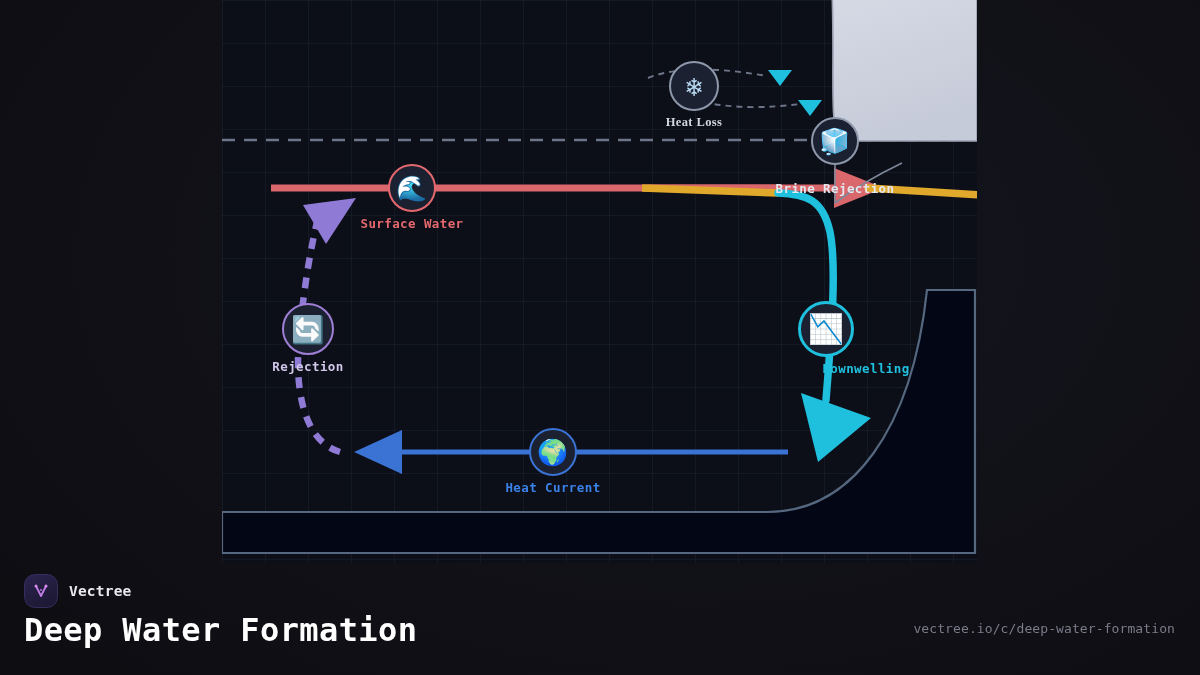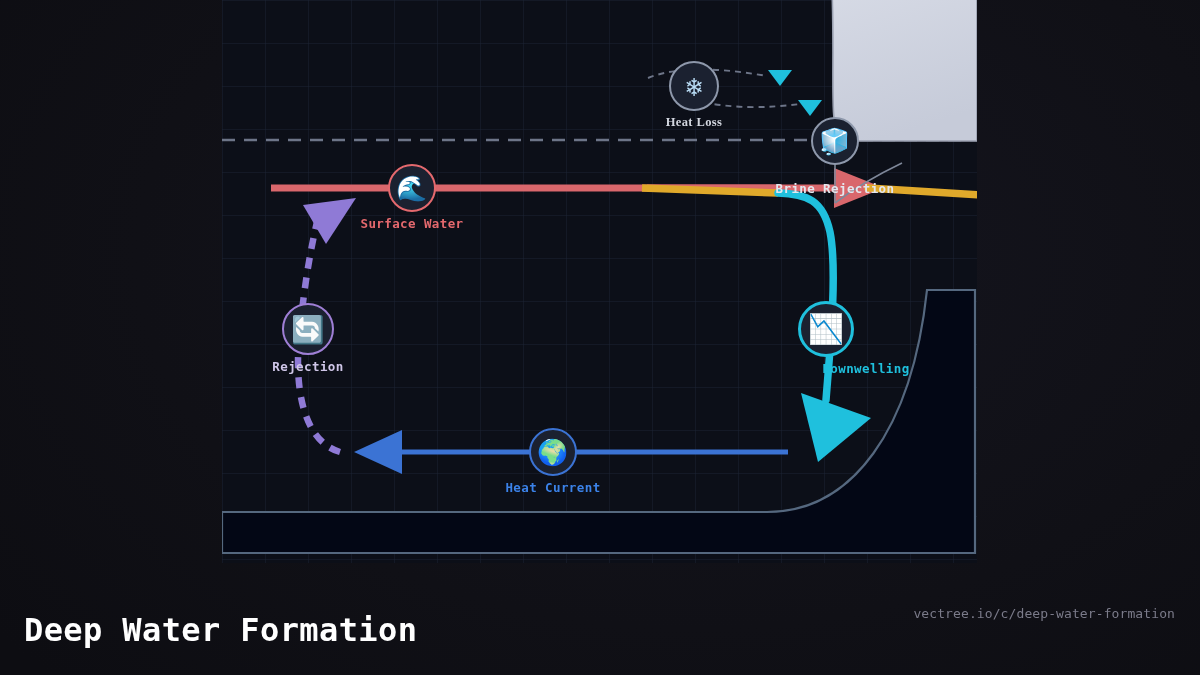--- a/index.html
+++ b/index.html
@@ -105,21 +105,21 @@
     color: #ffffff;
     font-size: 32px;
     font-weight: 700;
     letter-spacing: 0.4px;
     font-family: "DejaVu Sans Mono", "Liberation Mono", monospace;
     white-space: nowrap;
   }
   .footer-url {
     position: absolute;
     right: 25px;
-    top: 43px;
+    top: 58px;
     color: #7b7b8a;
     font-size: 13px;
     font-family: "DejaVu Sans Mono", "Liberation Mono", monospace;
     letter-spacing: 0.1px;
     white-space: nowrap;
   }
 </style>
 </head>
 <body>
 
@@ -227,17 +227,28 @@
 
     <div class="node" style="left:331px; top:452px;">
       <div class="node-circle" style="width:48px;height:48px;border:2.5px solid #3b73d4;">
         <span class="node-glyph" style="font-size:25px;">🌍</span>
       </div>
       <div class="node-label" style="top:28px; color:#3b82e8;">Heat Current</div>
     </div>
   </div>
 
   <div class="footer">
+    <div class="brand-row">
+      <div class="brand-logo">
+        <svg width="20" height="20" viewBox="0 0 20 20">
+          <path d="M5 5 L10 15 L15 5" fill="none" stroke="#c07de8" stroke-width="1.8" stroke-linecap="round" stroke-linejoin="round"></path>
+          <circle cx="5" cy="5" r="1.5" fill="#d98ef0"></circle>
+          <circle cx="15" cy="5" r="1.5" fill="#d98ef0"></circle>
+          <circle cx="10" cy="9" r="1.1" fill="#b06fd8"></circle>
+        </svg>
+      </div>
+      <div class="brand-name">Vectree</div>
+    </div>
     <div class="page-title">Deep Water Formation</div>
     <div class="footer-url">vectree.io/c/deep-water-formation</div>
   </div>
 
 </div>
 
 </body></html>

